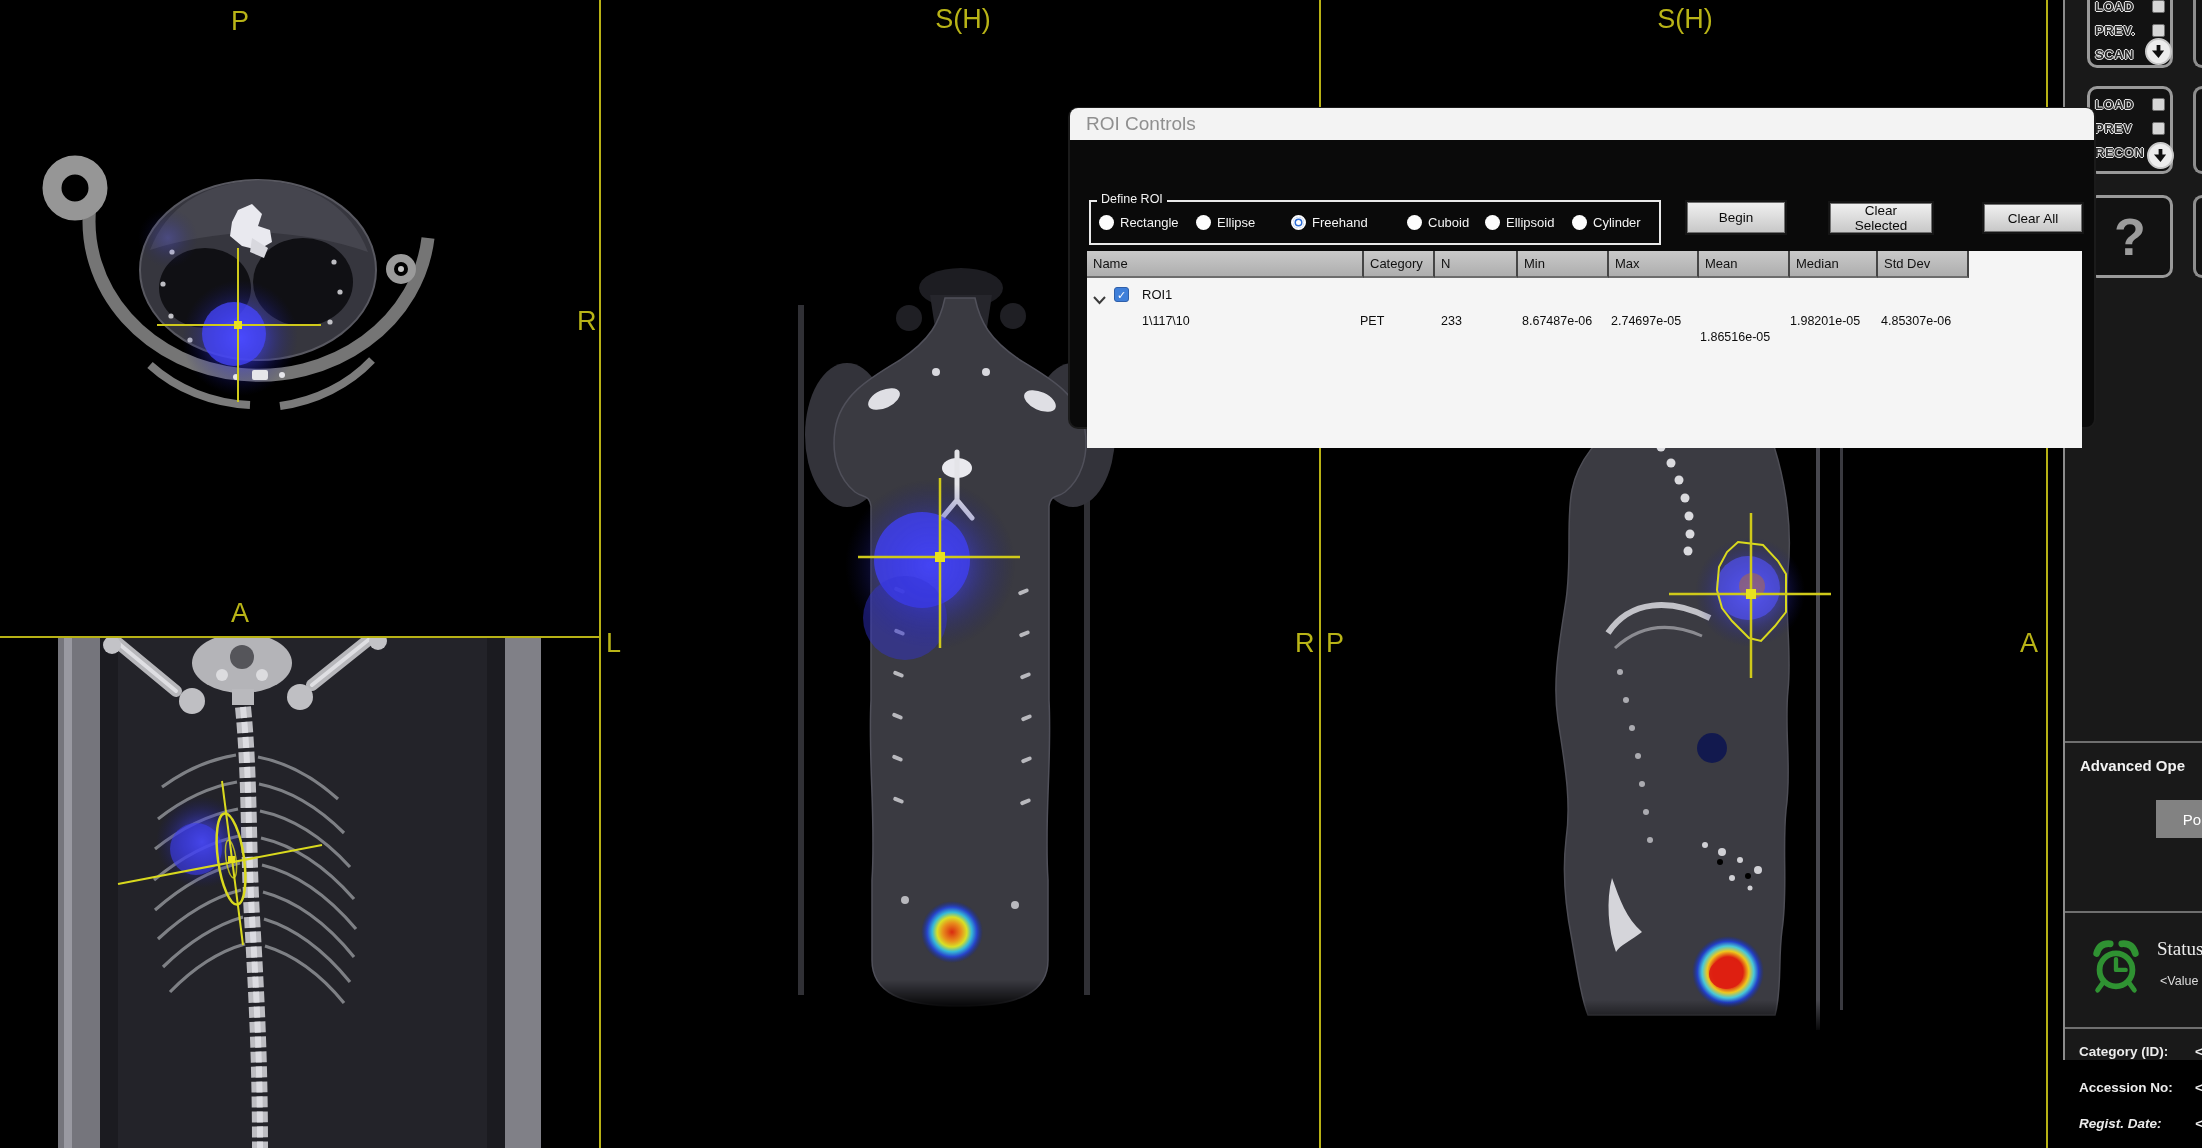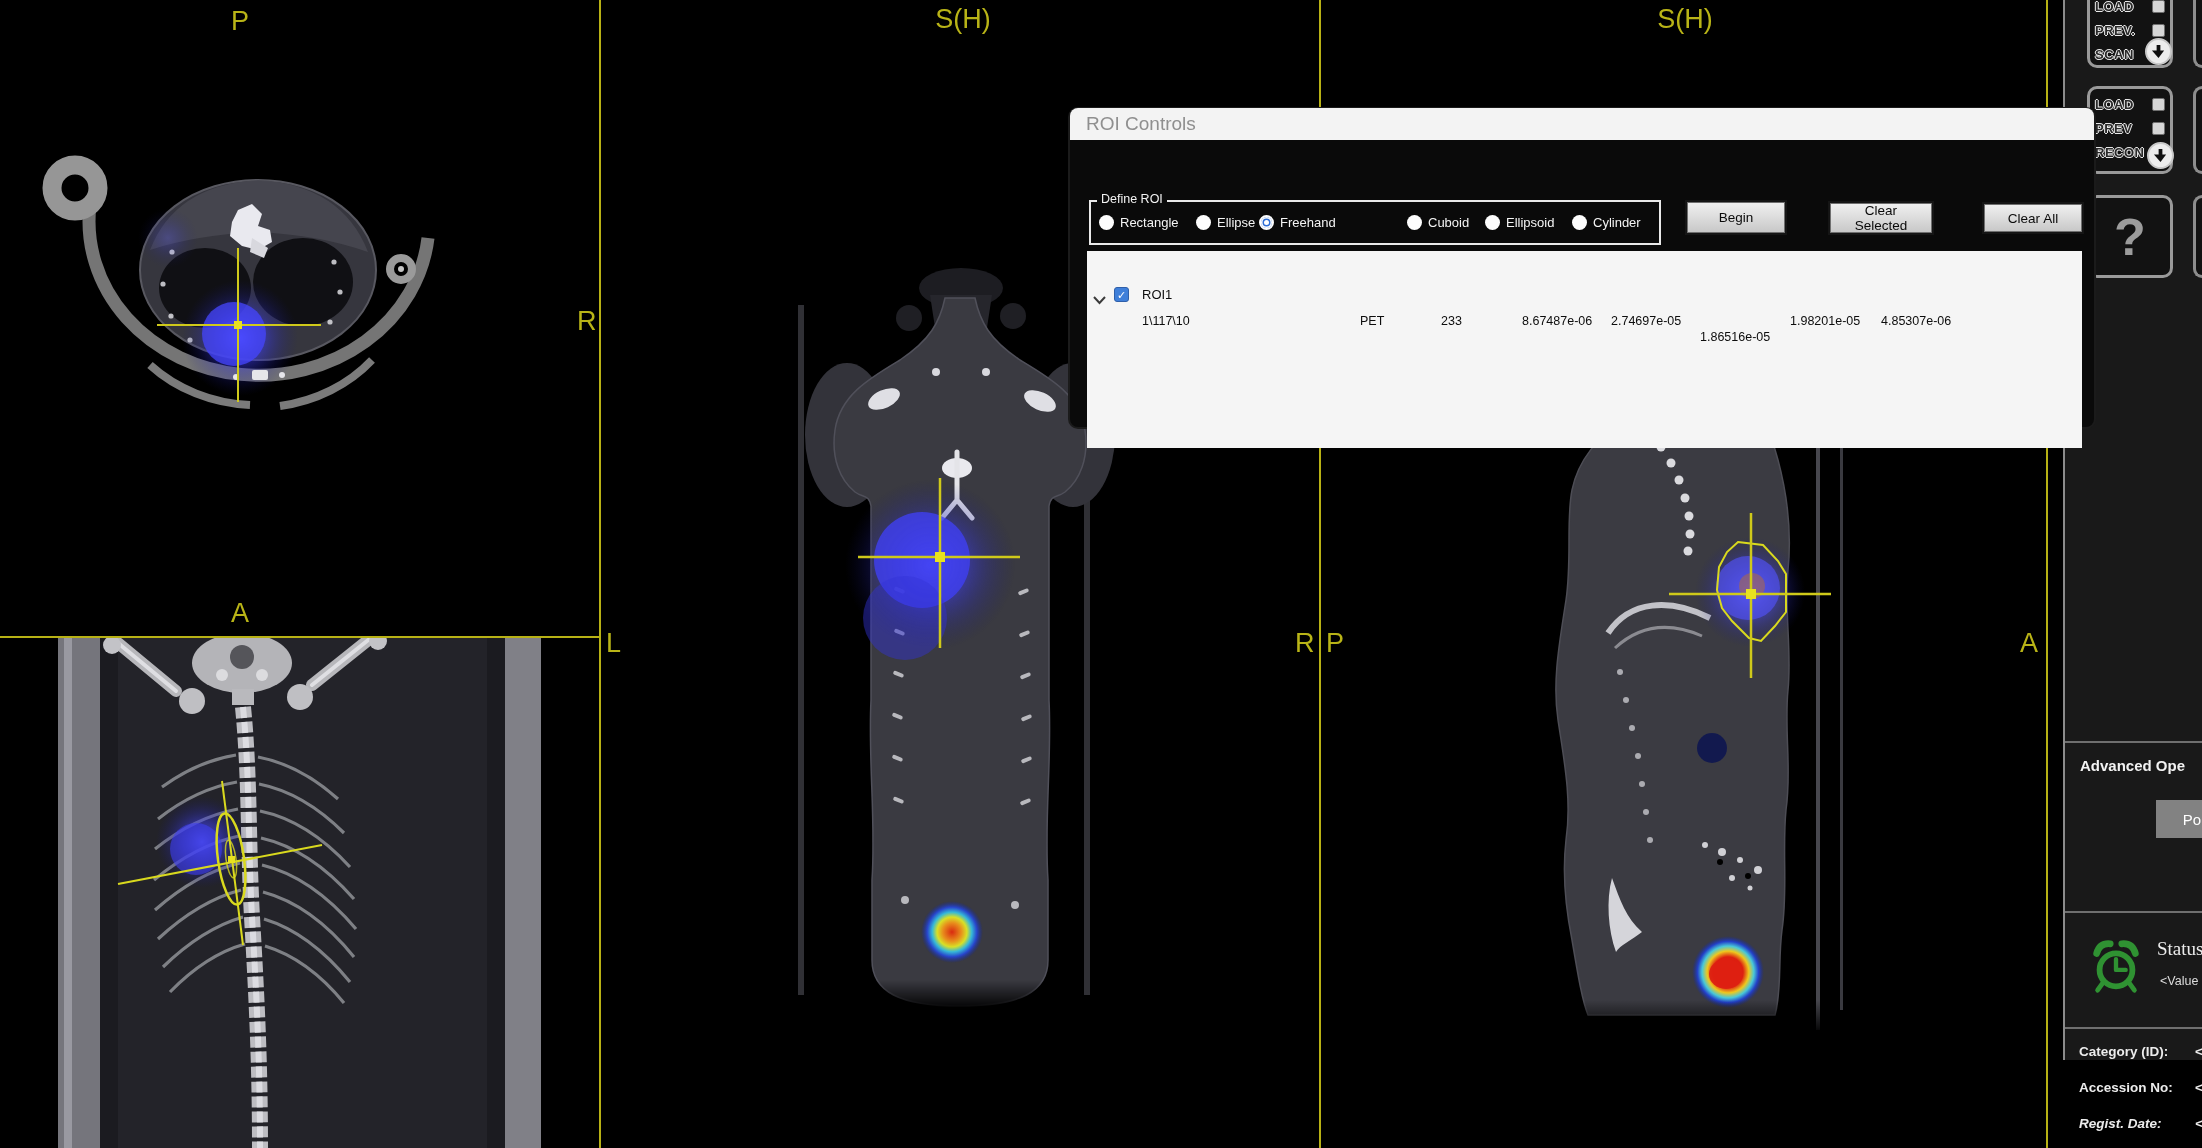--- a/index.html
+++ b/index.html
@@ -442,21 +442,21 @@
       <div class="groupbox">
         <span class="gb-label">Define ROI</span>
         <label class="radio-item" style="left:8px;">
             <span class="radio-dot"></span>
             <span>Rectangle</span>
           </label>
         <label class="radio-item" style="left:105px;">
             <span class="radio-dot"></span>
             <span>Ellipse</span>
           </label>
-        <label class="radio-item on" style="left:168px;align-items:center;">
+        <label class="radio-item on" style="left:200px;align-items:center;">
             <span class="radio-dot"></span>
             <span>Freehand</span>
           </label>
         <label class="radio-item" style="left:316px;">
             <span class="radio-dot"></span>
             <span>Cuboid</span>
           </label>
         <label class="radio-item" style="left:394px;">
             <span class="radio-dot"></span>
             <span>Ellipsoid</span>
@@ -465,20 +465,30 @@
             <span class="radio-dot"></span>
             <span>Cylinder</span>
           </label>
       </div>
 
       <button class="dlg-btn" style="left:601px;top:62px;width:98px;height:31px;margin-left:16px;">Begin</button>
       <button class="dlg-btn" style="left:760px;top:63px;width:102px;height:30px;">Clear Selected</button>
       <button class="dlg-btn" style="left:914px;top:64px;width:98px;height:28px;">Clear All</button>
 
       <div class="roi-table">
+        <div class="hdr">
+          <div class="hcell" style="width:277px;">Name</div>
+          <div class="hcell" style="width:71px;">Category</div>
+          <div class="hcell" style="width:83px;">N</div>
+          <div class="hcell" style="width:91px;">Min</div>
+          <div class="hcell" style="width:90px;">Max</div>
+          <div class="hcell" style="width:91px;">Mean</div>
+          <div class="hcell" style="width:88px;">Median</div>
+          <div class="hcell" style="width:91px;">Std Dev</div>
+        </div>
 
         <span style="position:absolute;left:6px;top:40px;">
           <svg width="13" height="9" viewBox="0 0 13 9">
               <polyline points="1,1 6.5,7 12,1" stroke="#3a3a3a" stroke-width="2" fill="none"></polyline>
             </svg>
         </span>
         <span class="chk" style="left:27px;top:36px;">✓</span>
         <span class="trow-text" style="left:55px;top:36px;font-size:13px;">ROI1</span>
 
         <span class="trow-text" style="left:55px;top:63px;">1\117\10</span>

